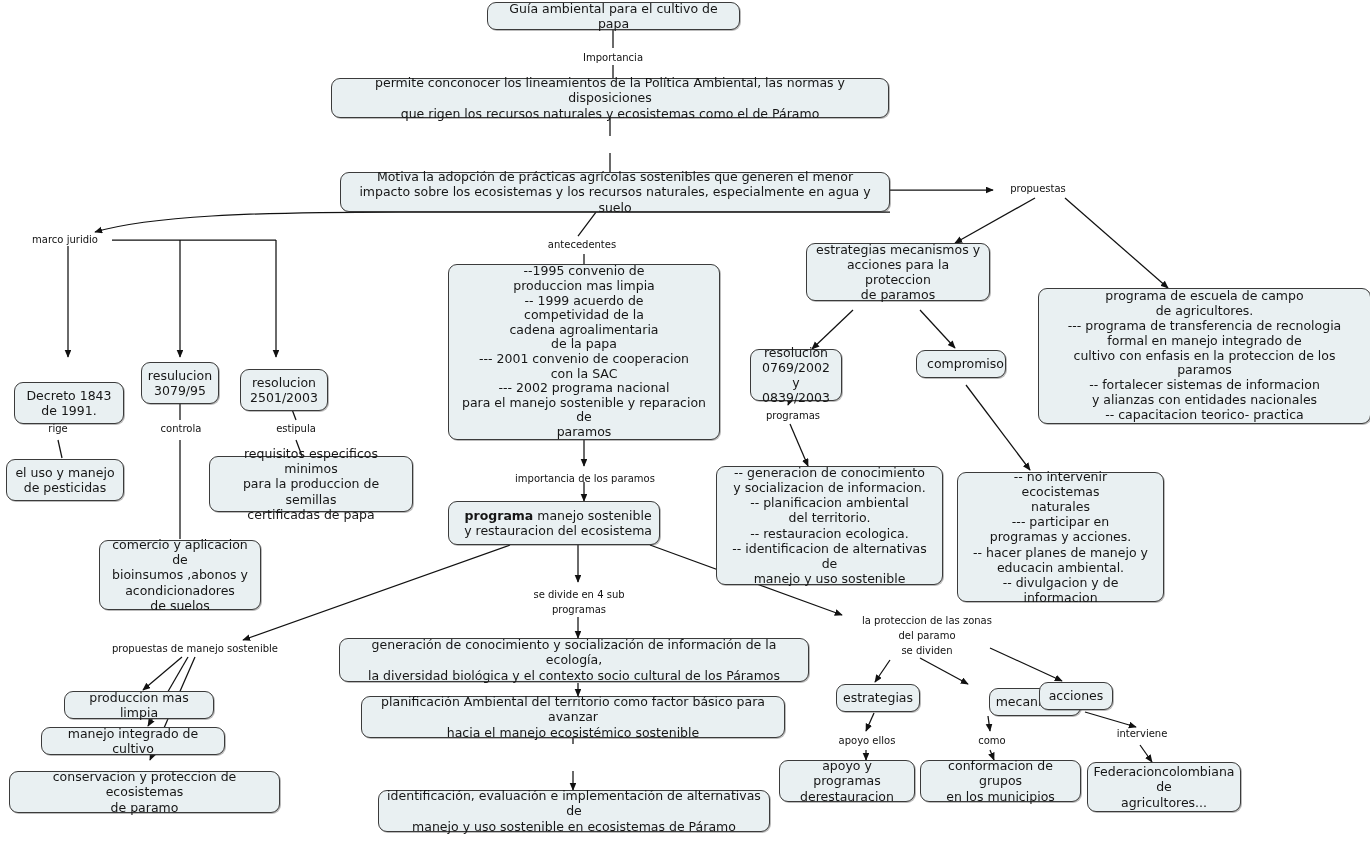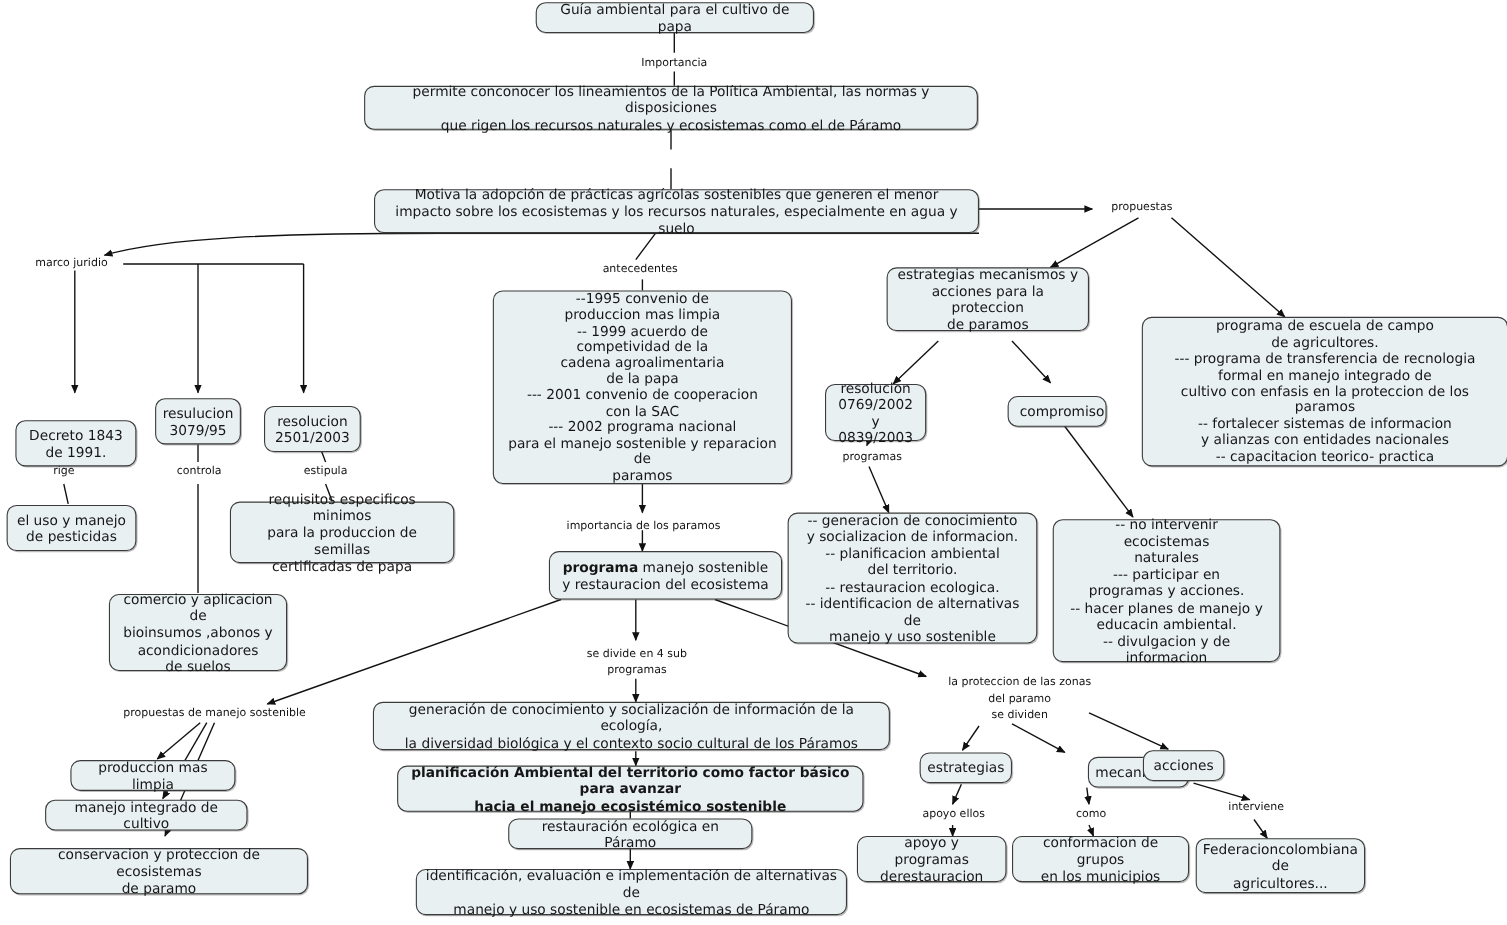--- a/index.html
+++ b/index.html
@@ -199,35 +199,34 @@
 cadena agroalimentaria
 de la papa
 --- 2001  convenio de cooperacion
 con la SAC
 --- 2002 programa nacional
 para el manejo sostenible y reparacion de
 paramos</div>
 
   <div class="linklabel" style="left:495px; top:471px; width:180px;">importancia de los paramos</div>
 
-  <div class="node" style="left:499px; top:501px; width:212px; height:44px;">
+  <div class="node" style="left:448px; top:501px; width:212px; height:44px;justify-content:flex-end;">
     <span><b class="bold">programa</b><span>  manejo  sostenible
 y restauracion del ecosistema</span></span>
   </div>
 
   <div class="linklabel" style="left:508px; top:587px; width:142px;">se divide en 4 sub
 programas</div>
 
   <div class="node" style="left:339px; top:638px; width:470px; height:44px;">generación de conocimiento y socialización de información de la ecología,
 la diversidad biológica y el contexto socio cultural de los Páramos</div>
 
-  <div class="node" style="left:361px; top:696px; width:424px; height:42px;font-weight:bold;">planificación Ambiental del territorio como factor básico para avanzar
+  <div class="node" style="left:361px; top:696px; width:424px; height:42px;">planificación Ambiental del territorio como factor básico para avanzar
 hacia el manejo ecosistémico sostenible</div>
 
-  <div class="node" style="left:462px; top:744px; width:222px; height:28px;">restauración ecológica en Páramo</div>
 
   <div class="node" style="left:378px; top:790px; width:392px; height:42px;">identificación, evaluación e implementación de alternativas de
 manejo y uso sostenible en ecosistemas de Páramo</div>
 
   <div class="linklabel" style="left:90px; top:641px; width:210px;">propuestas de manejo sostenible</div>
 
   <div class="node" style="left:64px; top:691px; width:150px; height:28px;">produccion mas limpia</div>
 
   <div class="node" style="left:41px; top:727px; width:184px; height:28px;">manejo integrado de cultivo</div>
 
@@ -235,21 +234,21 @@
 de paramo</div>
 
   <div class="node" style="left:806px; top:243px; width:184px; height:58px;">estrategias mecanismos y
 acciones para  la proteccion
 de paramos</div>
 
   <div class="node" style="left:750px; top:349px; width:92px; height:52px;">resolucion
 0769/2002 y
 0839/2003</div>
 
-  <div class="node" style="left:916px; top:360px; width:90px; height:28px;padding-left:16px;">compromiso</div>
+  <div class="node" style="left:916px; top:350px; width:90px; height:28px;padding-left:16px;">compromiso</div>
 
   <div class="linklabel" style="left:750px; top:408px; width:86px;">programas</div>
 
   <div class="node" style="left:1038px; top:288px; width:333px; height:136px; line-height:14.8px;">programa de escuela de campo
 de agricultores.
 --- programa de transferencia de recnologia
 formal en manejo integrado de
 cultivo con enfasis en la proteccion de los paramos
 -- fortalecer sistemas de informacion
 y alianzas con entidades nacionales

